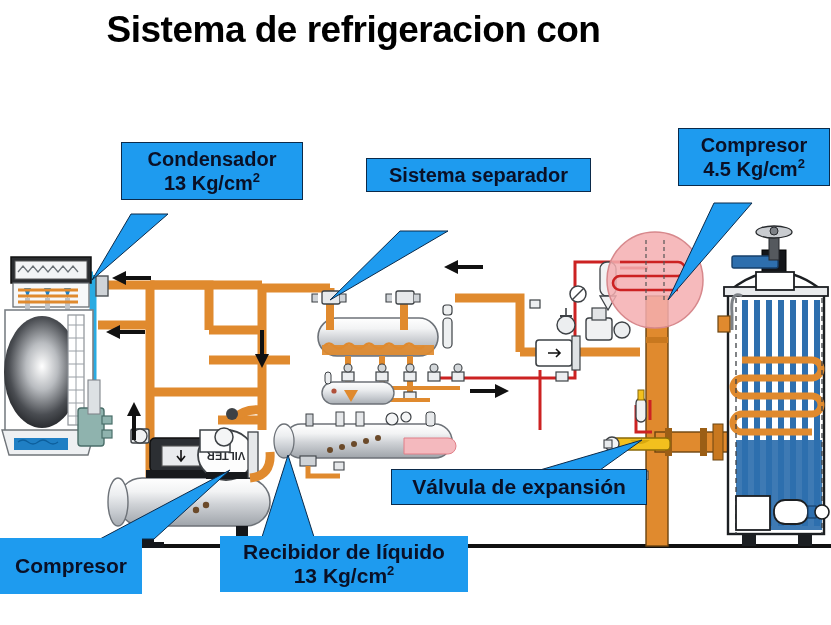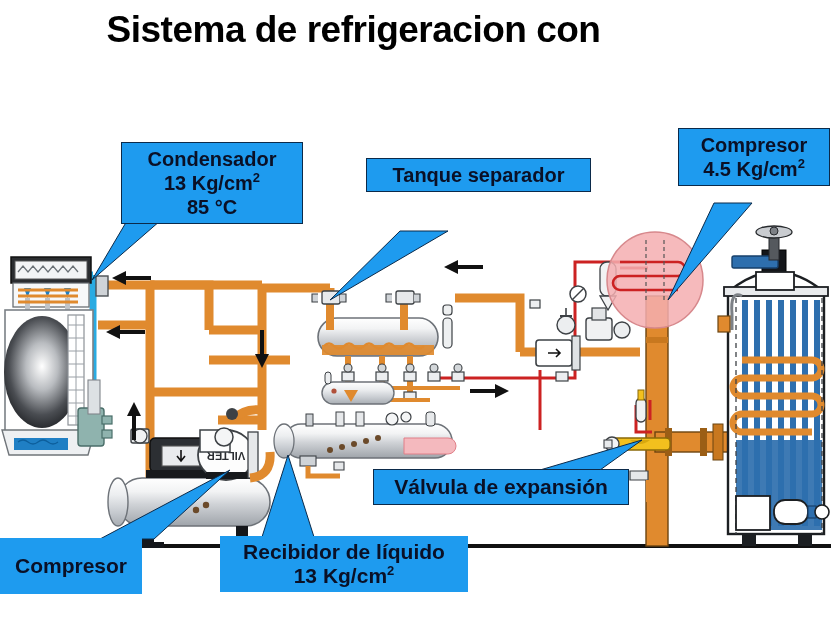--- a/index.html
+++ b/index.html
@@ -15,21 +15,21 @@
   
   .callout{position:absolute;background:#1E9BEF;border:1px solid #0b2a4a;
            color:#0a1026;font-weight:bold;text-align:center;
            font-size:20px;line-height:24px;padding:4px 8px;box-sizing:border-box;
            z-index:7;}
   .callout.nobd{border:none;}
   .callout sup{font-size:13px;vertical-align:super;line-height:0;}
   .c-cond{left:121px;top:142px;width:182px;}
   .c-evap{left:678px;top:128px;width:152px;}
   .c-tank{left:366px;top:158px;width:225px;}
-  .c-valv{left:373px;top:469px;width:256px;font-size:21px;padding:5px 8px;}
+  .c-valv{left:391px;top:469px;width:256px;font-size:21px;padding:5px 8px;}
   .c-comp{left:0px;top:538px;width:142px;font-size:21px;padding:16px 6px;}
   .c-reci{left:220px;top:536px;width:248px;font-size:21px;padding:4px 20px;}
   .c-reci .ln{display:block;}
 </style>
 </head>
 <body>
 
 <div id="stage">
 
   <div class="title">
@@ -434,32 +434,31 @@
       <polygon points="100,539 154,539 230,470"></polygon>
       <polygon points="262,537 314,537 288,455"></polygon>
     </g>
   </svg>
 
   <div class="callout c-cond">
     <div>Condensador</div>
     <div>
       <span>13 Kg/cm</span><sup>2</sup>
     </div>
-    <div>85 °C</div>
   </div>
 
   <div class="callout c-evap">
     <div>Compresor</div>
     <div>
       <span>4.5 Kg/cm</span><sup>2</sup>
     </div>
   </div>
 
   <div class="callout c-tank">
-    <div>Tanque separador</div>
+    <div>Sistema separador</div>
   </div>
 
   <div class="callout c-valv">
     <div>Válvula de expansión</div>
   </div>
 
   <div class="callout c-comp nobd">
     <div>Compresor</div>
   </div>
 

